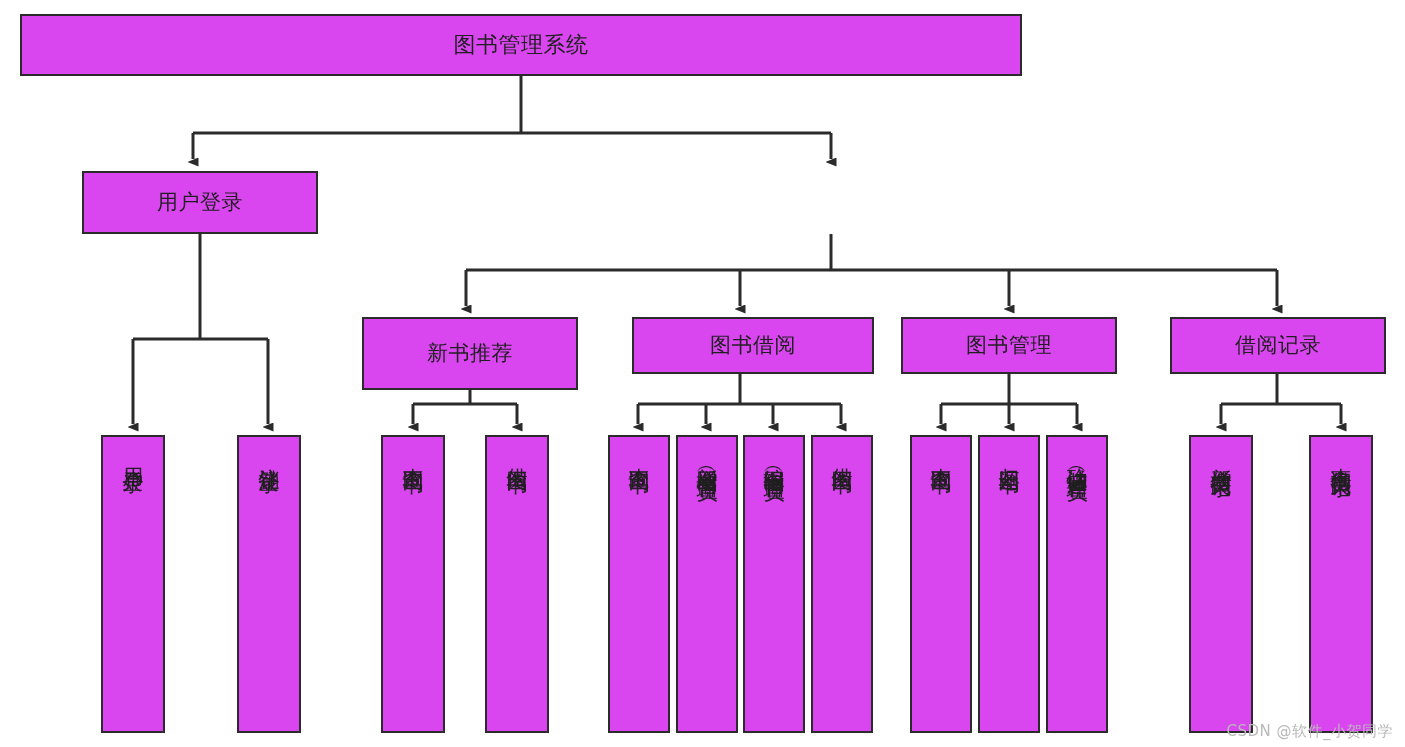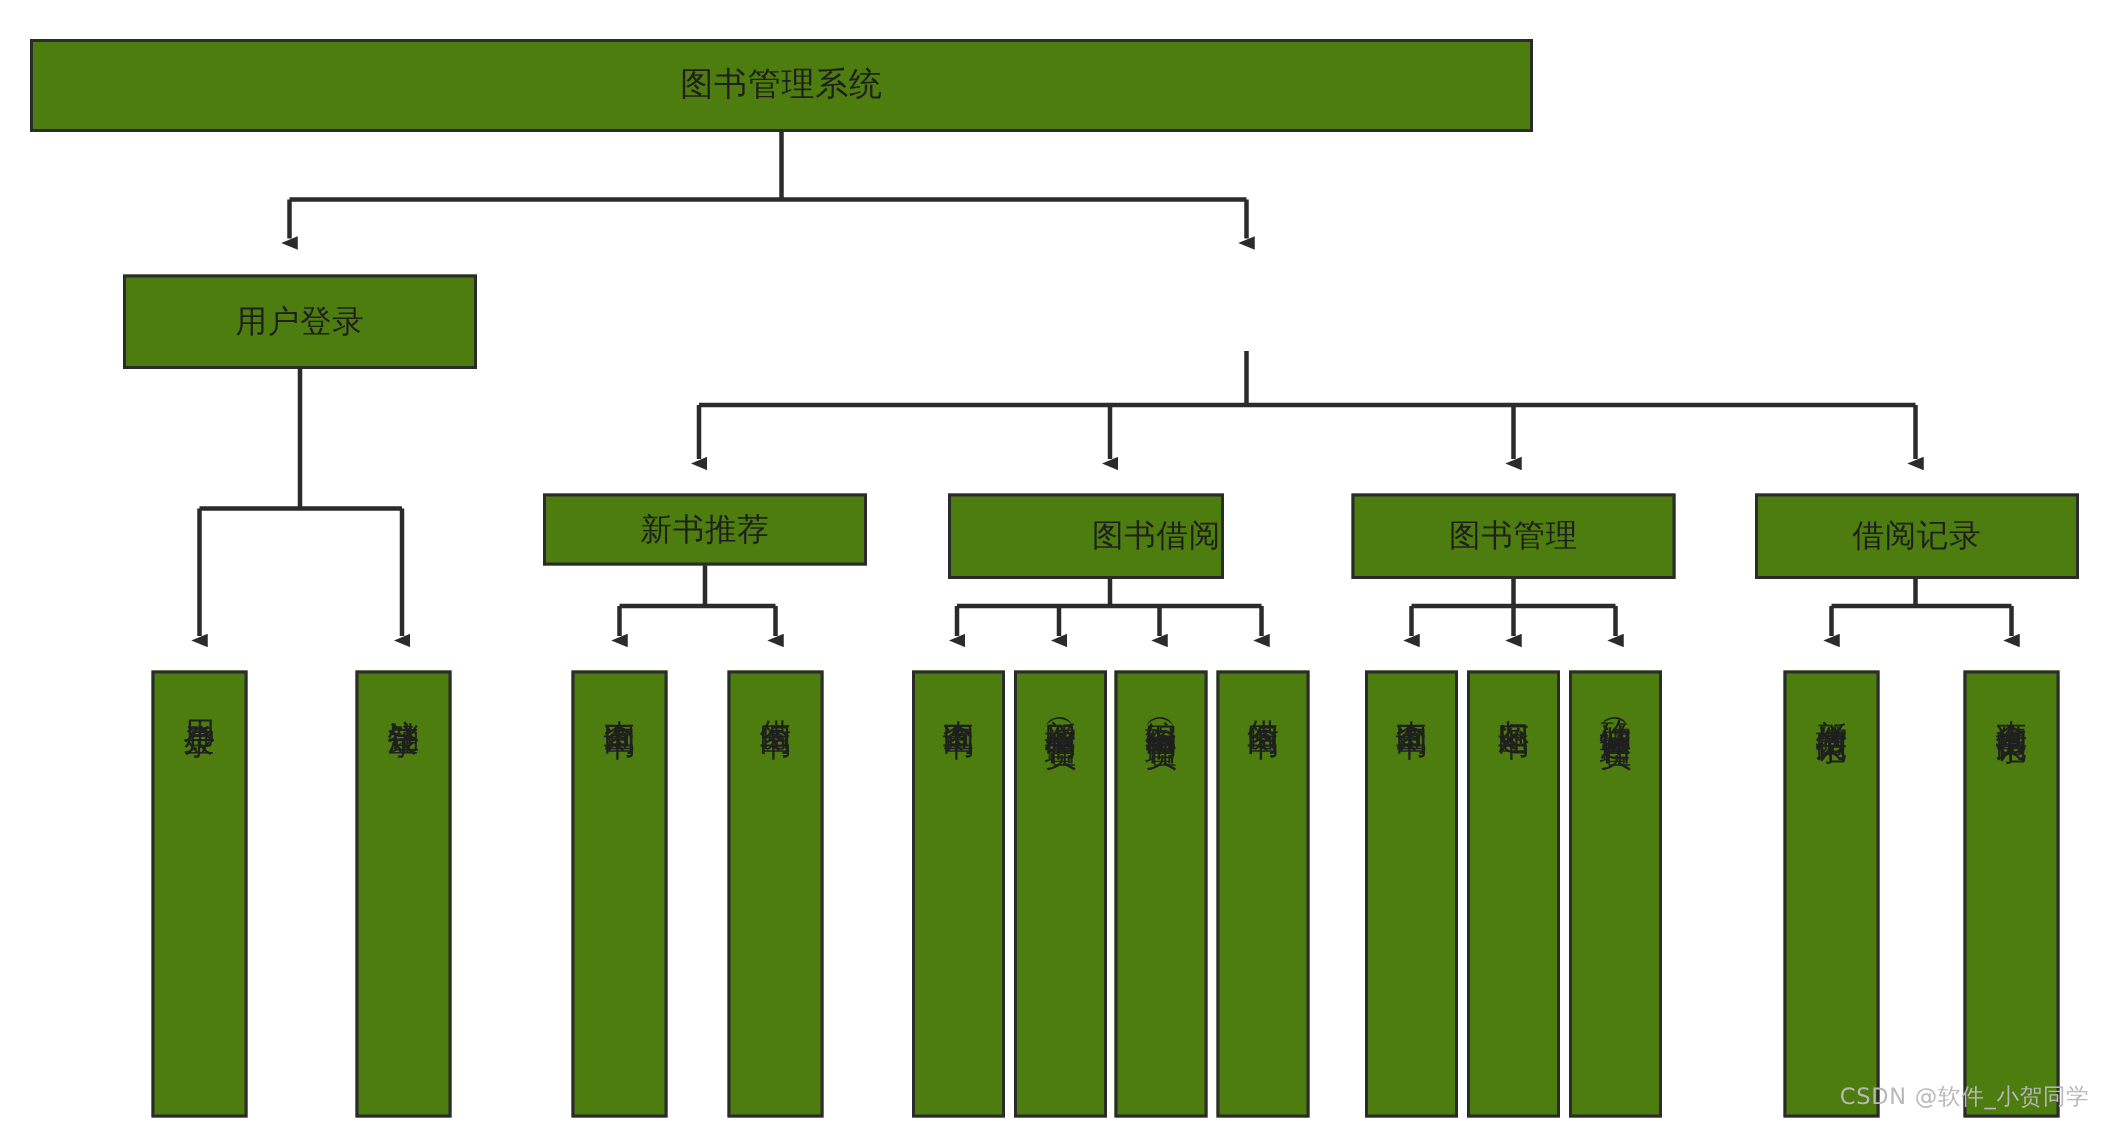--- a/index.html
+++ b/index.html
@@ -24,26 +24,25 @@
     left: 0;
     top: 0;
     width: 1405px;
     height: 747px;
     pointer-events: none;
   }
   .node {
     position: absolute;
     box-sizing: border-box;
     border: 2.5px solid #2b2b2b;
-    background: #4d7c0f;
+    background: #d946ef;
     display: flex;
     align-items: center;
     justify-content: center;
     z-index: 2;
-    margin-top: 12px;
   }
   .node .label {
     font-size: 21px;
     line-height: 1.18;
     color: #1f1f1f;
     letter-spacing: 0.5px;
     white-space: nowrap;
   }
   .node.root .label { font-size: 22px; }
   .node.branch .label { font-size: 21px; }
@@ -129,24 +128,24 @@
   </svg>
 
   <div class="node root" style="left:20px; top:14px; width:1002px; height:62px;">
     <span class="label">图书管理系统</span>
   </div>
 
   <div class="node branch" style="left:82px; top:171px; width:236px; height:63px;">
     <span class="label">用户登录</span>
   </div>
 
-  <div class="node branch" style="left:362px; top:317px; width:216px; height:48px;justify-content:center;">
+  <div class="node branch" style="left:362px; top:317px; width:216px; height:73px;justify-content:center;">
     <span class="label">新书推荐</span>
   </div>
-  <div class="node branch" style="left:632px; top:317px; width:184px; height:57px;justify-content:flex-end;">
+  <div class="node branch" style="left:632px; top:317px; width:242px; height:57px;">
     <span class="label">图书借阅</span>
   </div>
   <div class="node branch" style="left:901px; top:317px; width:216px; height:57px;">
     <span class="label">图书管理</span>
   </div>
   <div class="node branch" style="left:1170px; top:317px; width:216px; height:57px;text-align:right;">
     <span class="label">借阅记录</span>
   </div>
 
   <div class="node leaf" style="left:101px; top:435px; width:64px; height:298px;">

